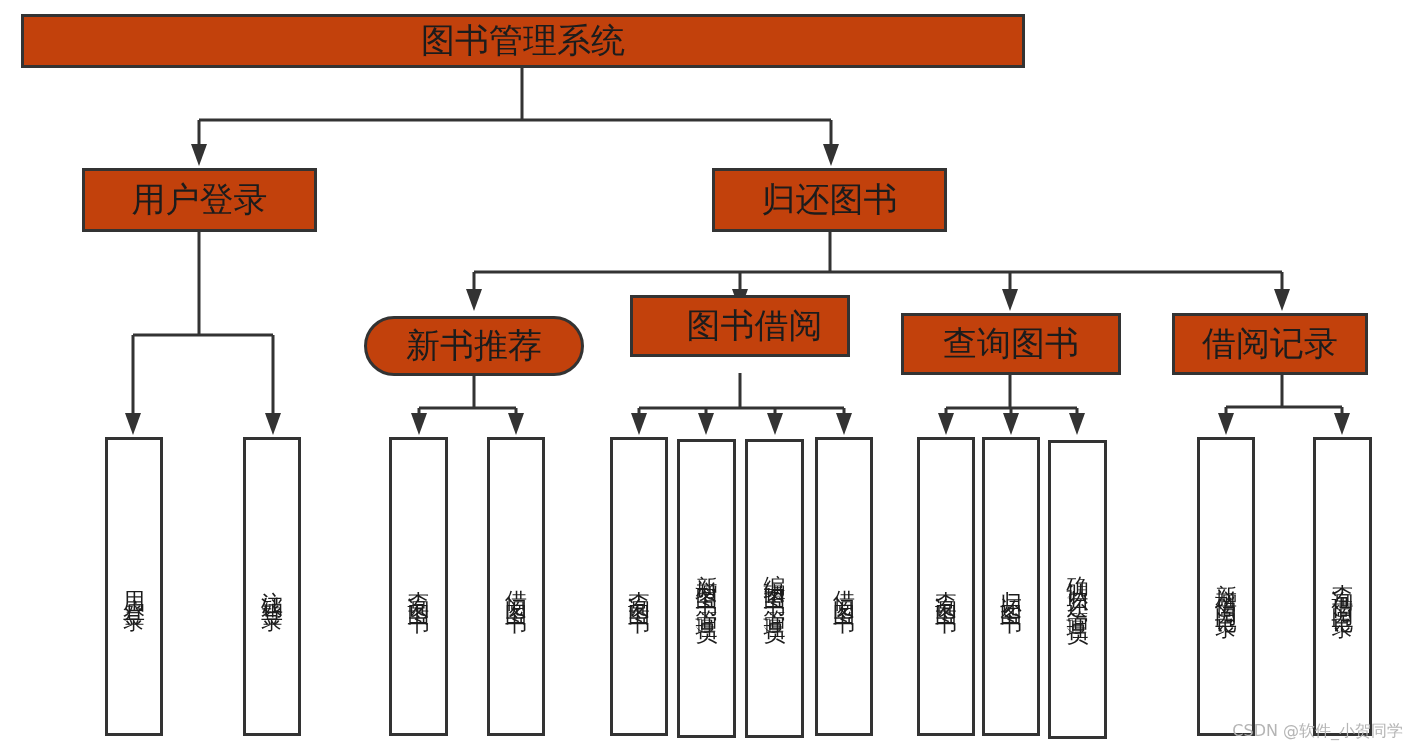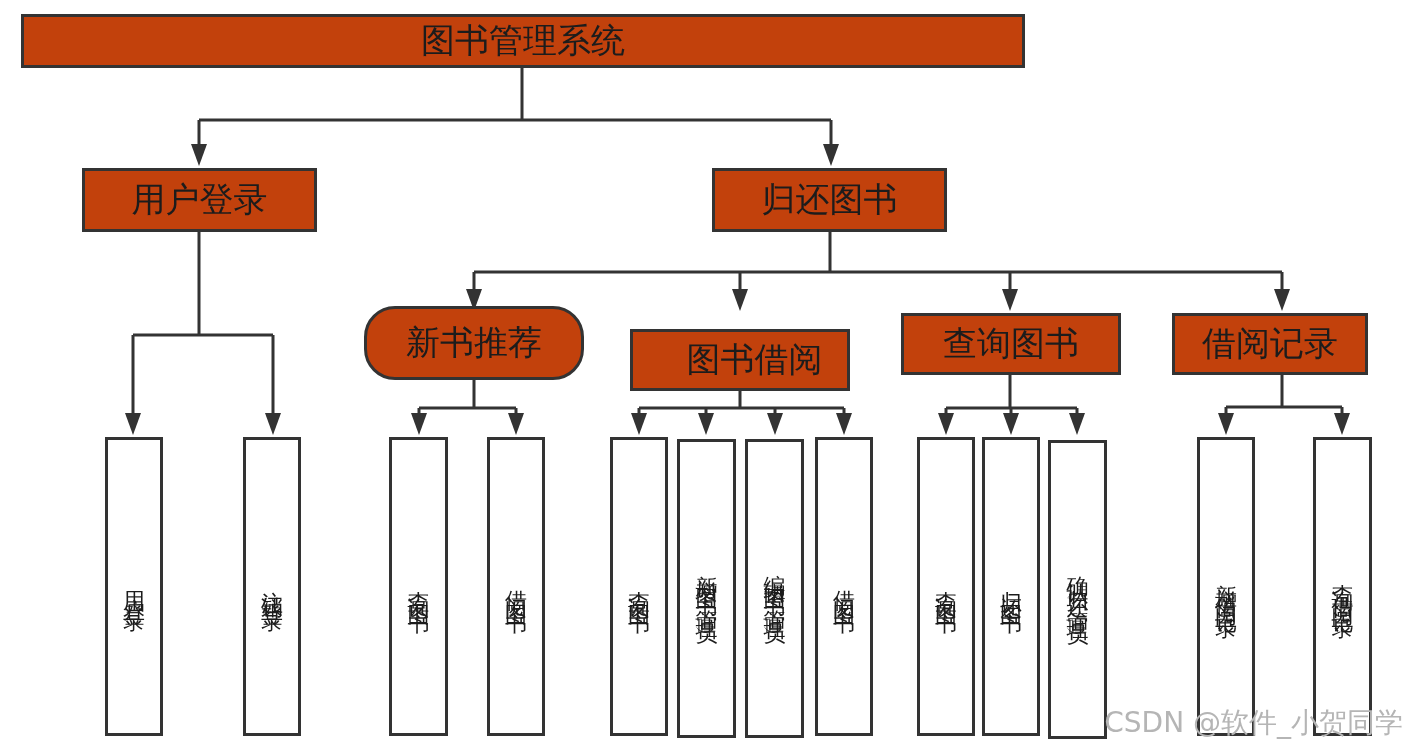--- a/index.html
+++ b/index.html
@@ -46,21 +46,21 @@
     font-size: 22px;
     letter-spacing: 7px;
     color: #1c1c1c;
     line-height: 1;
     white-space: nowrap;
   }
   .watermark {
     position: absolute;
     right: 2px;
     bottom: 5px;
-    font-size: 28px;
+    font-size: 16px;
     color: #b5b5b5;
     z-index: 3;
     white-space: nowrap;
   }
 </style>
 </head>
 <body>
 
 <div id="canvas">
 
@@ -97,24 +97,24 @@
     <span>图书管理系统</span>
   </div>
 
   <div class="hbox" style="left:82px; top:168px; width:235px; height:64px;">
     <span>用户登录</span>
   </div>
   <div class="hbox" style="left:712px; top:168px; width:235px; height:64px;">
     <span>归还图书</span>
   </div>
 
-  <div class="hbox" style="left:364px; top:306px; width:220px; height:74px;border-radius:31px;">
+  <div class="hbox" style="left:364px; top:316px; width:220px; height:60px;border-radius:31px;">
     <span>新书推荐</span>
   </div>
-  <div class="hbox" style="left:630px; top:329px; width:220px; height:62px;padding-left:29px;">
+  <div class="hbox" style="left:630px; top:295px; width:220px; height:62px;padding-left:29px;">
     <span>图书借阅</span>
   </div>
   <div class="hbox" style="left:901px; top:313px; width:220px; height:62px;">
     <span>查询图书</span>
   </div>
   <div class="hbox" style="left:1172px; top:313px; width:196px; height:62px;">
     <span>借阅记录</span>
   </div>
 
   <div class="vbox" style="left:105px; top:437px; width:58px; height:299px;">

